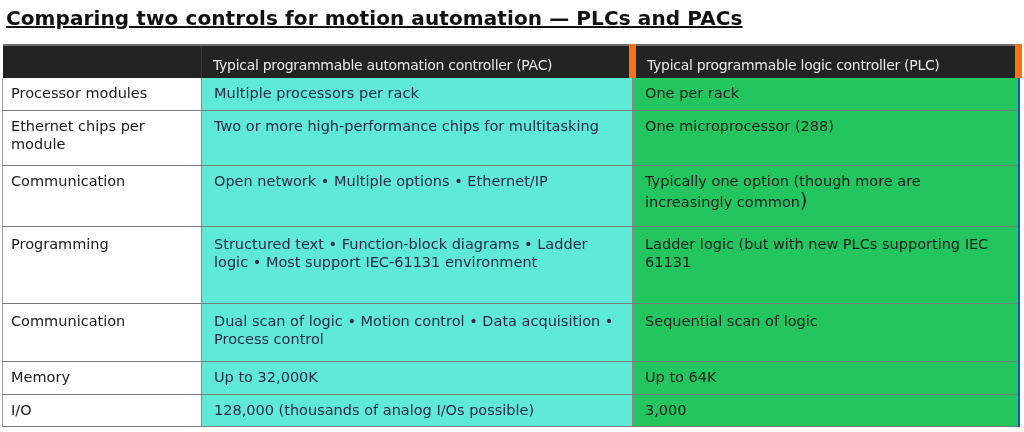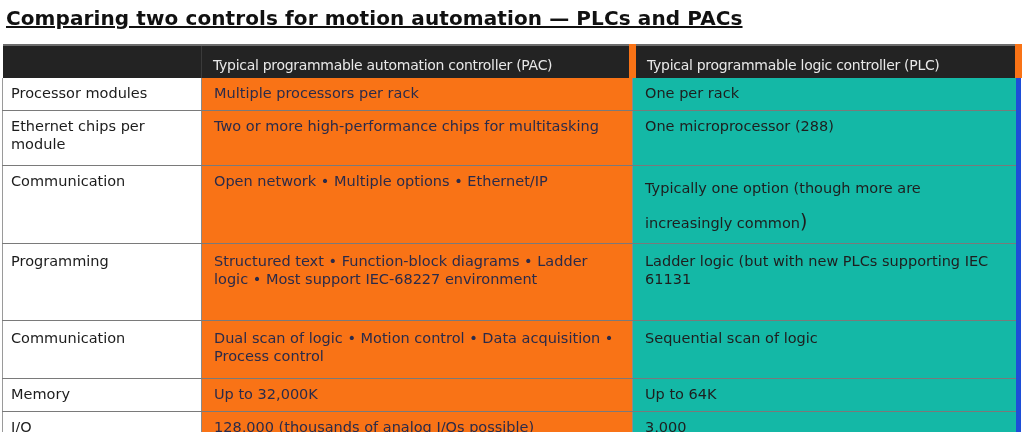--- a/index.html
+++ b/index.html
@@ -23,25 +23,25 @@
     border-top: 2px solid #6c6c6c; border-right: 7px solid #f97316;
     white-space: nowrap; letter-spacing: -0.3px;
   }
   th.blank { border-right: 1px solid #3a3a3a; }
   td {
     vertical-align: top; font-size: 14.5px; line-height: 18px;
     padding: 6px 10px 3px 12px;
     border-bottom: 1px solid #7a7a7a; border-right: 1px solid #8a8a8a;
   }
   td.label { background: #ffffff; color: #1c1c1c; border-left: 1px solid #9a9a9a; padding-left: 8px; }
-  td.pac { background: #f97316; color: #2b2b4a; }
-  td.plc { background: #14b8a6; color: #1e1e1e; border-right: 5px solid #1d4ed8; }
+  td.pac { background: #5eead4; color: #2b2b4a; }
+  td.plc { background: #22c55e; color: #1e1e1e; border-right: 2px solid #1d4ed8; }
   tr.r1 td { height: 23px; }
   tr.r2 td { height: 45px; }
-  tr.r3 td { height: 51px; line-height: 33px; }
+  tr.r3 td { height: 51px; line-height: 19px; }
   tr.r3 td.label, tr.r3 td.pac { line-height: 18px; margin-left: 25px; }
   tr.r4 td { height: 65px; padding-top: 8px; }
   tr.r5 td { height: 46px; padding-top: 8px; }
   tr.r6 td { height: 23px; }
   tr.r7 td { height: 22px; }
   .big-paren { font-size: 19px; }
 </style>
 </head>
 <body>
 
@@ -71,21 +71,21 @@
       <td class="pac">Two or more high-performance chips for multitasking</td>
       <td class="plc">One microprocessor (288)</td>
     </tr>
     <tr class="r3">
       <td class="label">Communication</td>
       <td class="pac">Open network • Multiple options • Ethernet/IP</td>
       <td class="plc"><span>Typically one option (though more are increasingly common</span><span class="big-paren">)</span></td>
     </tr>
     <tr class="r4">
       <td class="label">Programming</td>
-      <td class="pac">Structured text • Function-block diagrams • Ladder logic  • Most support IEC-68227 environment</td>
+      <td class="pac">Structured text • Function-block diagrams • Ladder logic  • Most support IEC-61131 environment</td>
       <td class="plc">Ladder logic (but with new PLCs supporting IEC 61131</td>
     </tr>
     <tr class="r5">
       <td class="label">Communication</td>
       <td class="pac">Dual scan of logic • Motion control • Data acquisition • Process control</td>
       <td class="plc">Sequential scan of logic</td>
     </tr>
     <tr class="r6">
       <td class="label">Memory</td>
       <td class="pac">Up to 32,000K</td>

